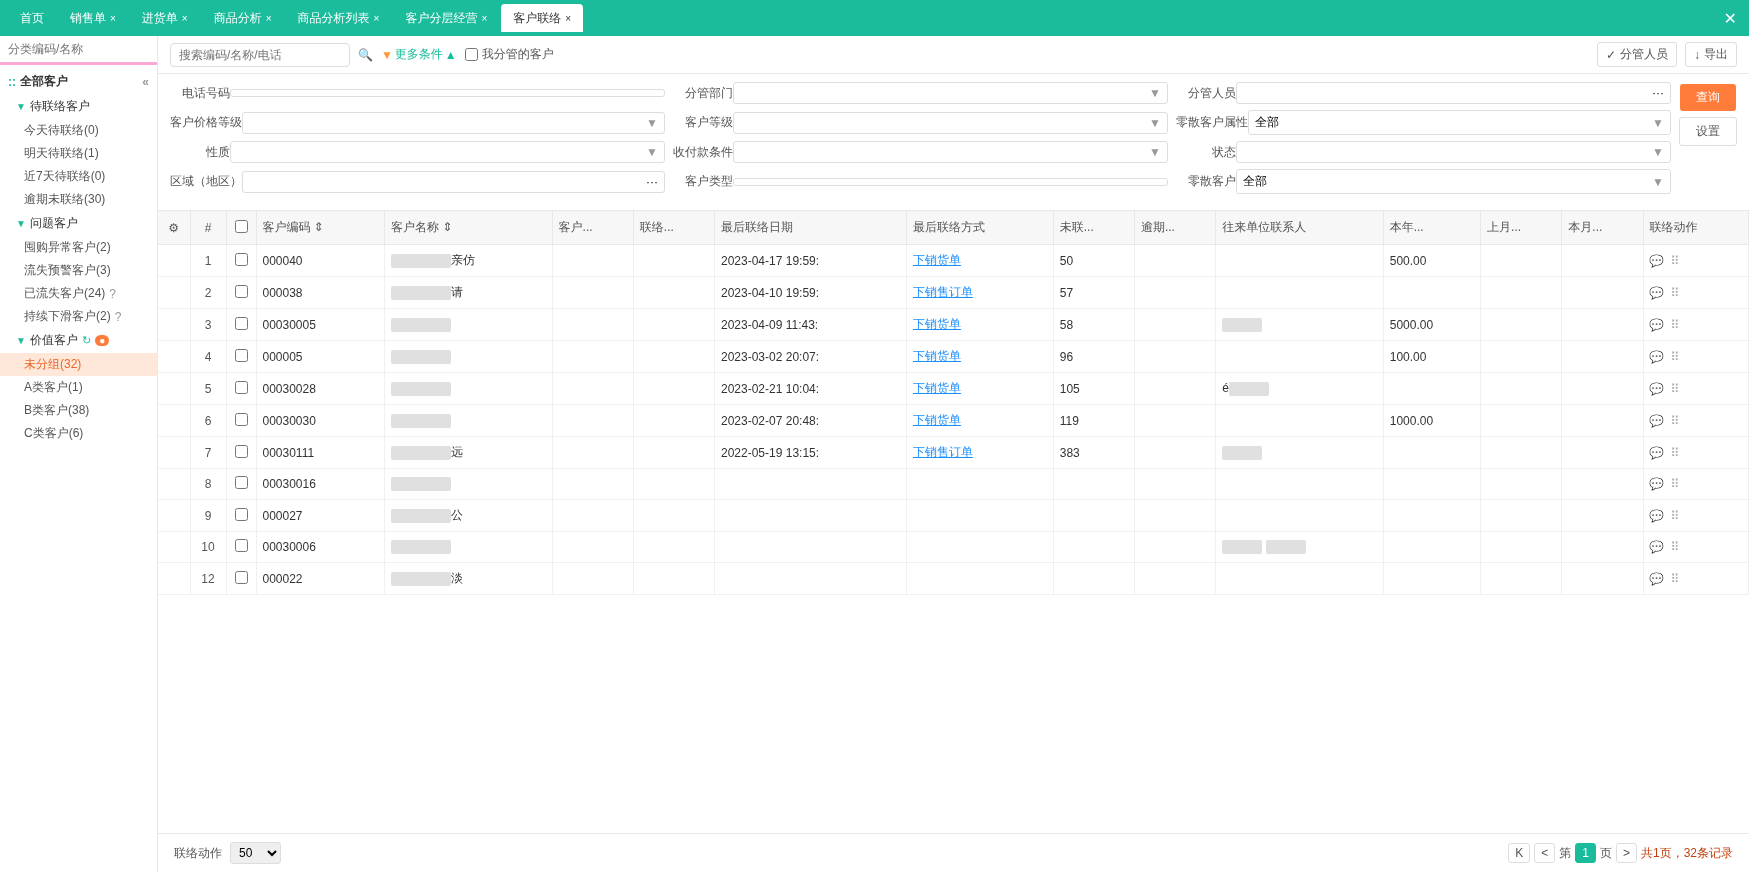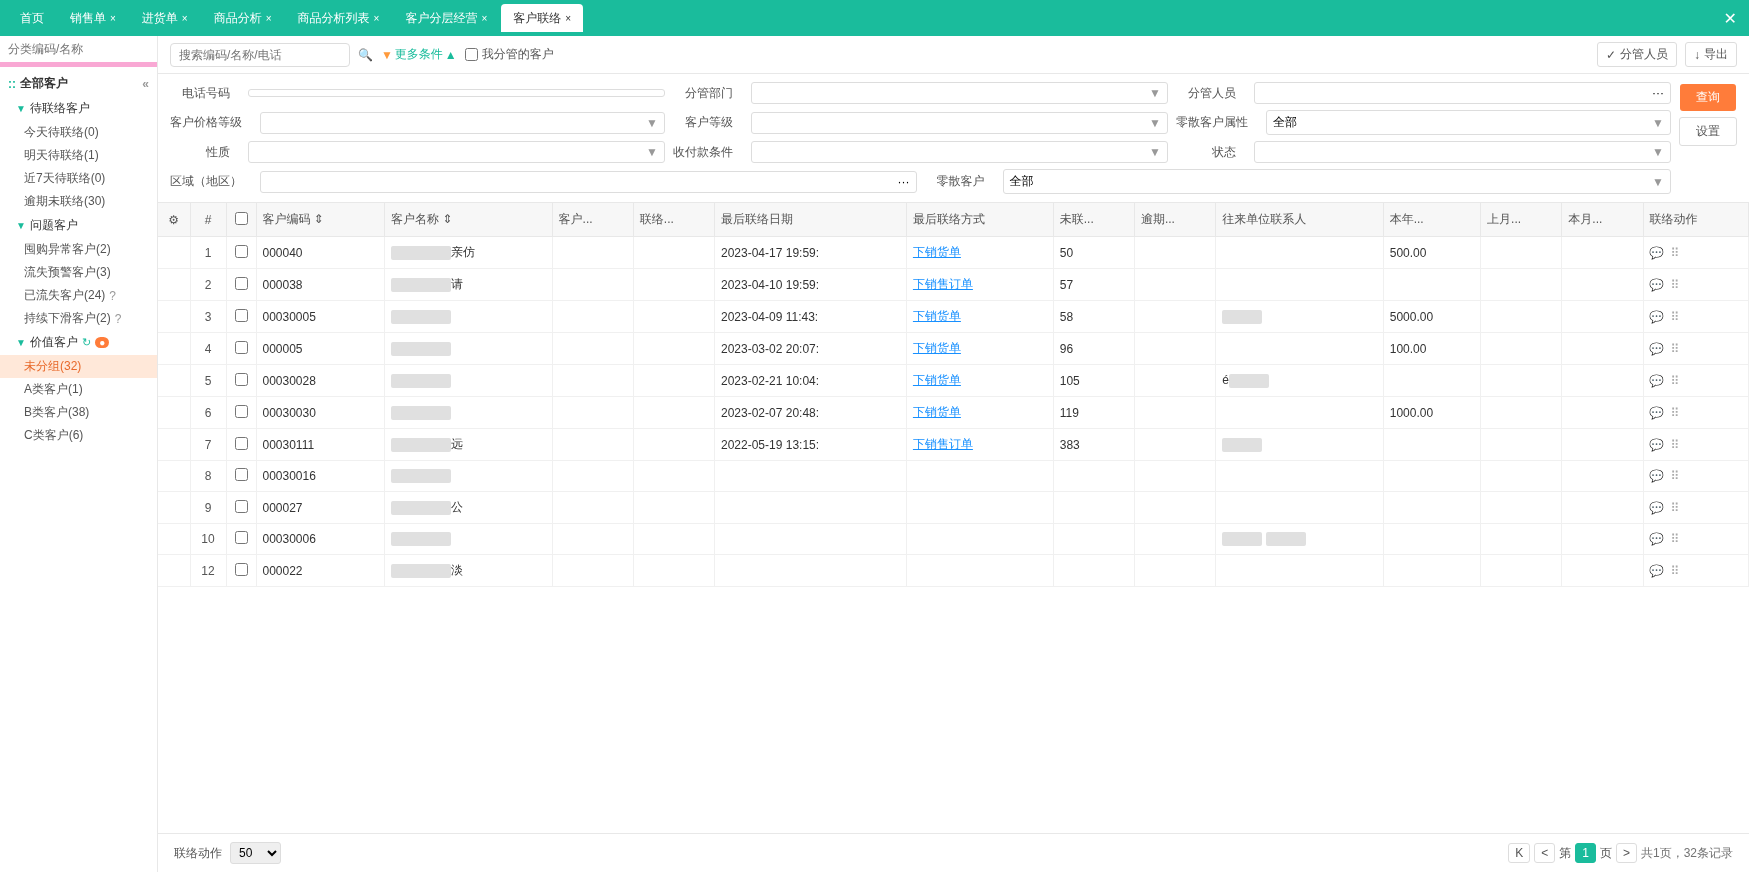--- a/index.html
+++ b/index.html
@@ -44,21 +44,21 @@
       background: #fff;
       border-right: 1px solid #e8e8e8;
       display: flex;
       flex-direction: column;
       overflow: hidden;
     }
     .sidebar-search {
       display: flex;
       align-items: center;
       padding: 6px 8px;
-      border-bottom: 5px solid #f9a8d4;
+      border-bottom: 3px solid #f9a8d4;
       gap: 4px;
     }
     .sidebar-search input {
       flex: 1;
       border: none;
       outline: none;
       font-size: 12px;
       color: #999;
     }
     .sidebar-content { flex: 1; overflow-y: auto; padding: 4px 0; }
@@ -163,26 +163,26 @@
       background: #fff;
       padding: 8px 12px;
       border-bottom: 1px solid #e8e8e8;
     }
     .filter-row {
       display: flex;
       align-items: center;
       gap: 8px;
       margin-bottom: 6px;
     }
-    .filter-row:last-child { margin-bottom: 0; }
+    .filter-row:last-child { margin-bottom: 8px; }
     .filter-field {
       display: flex;
       align-items: center;
       flex: 1;
-      gap: 18px;
+      gap: 0;
     }
     .filter-field label {
       color: #555;
       white-space: nowrap;
       min-width: 60px;
       text-align: right;
     }
     .filter-field .field-input {
       flex: 1;
       border: 1px solid #ddd;
@@ -287,21 +287,21 @@
     .page-btn {
       border: 1px solid #ddd;
       background: #fff;
       padding: 2px 6px;
       border-radius: 3px;
       cursor: pointer;
       color: #555;
     }
     .page-btn.active { background: #1abc9c; color: #fff; border-color: #1abc9c; }
     .page-info { color: #555; }
-    .total-info { color: #737373; }
+    .total-info { color: #c2410c; }
 
     
     ::-webkit-scrollbar { width: 6px; height: 6px; }
     ::-webkit-scrollbar-track { background: #f1f1f1; }
     ::-webkit-scrollbar-thumb { background: #ccc; border-radius: 3px; }
   </style>
 </head>
 <body>
 
 <div class="top-nav">
@@ -464,20 +464,26 @@
                   <span class="arrow-down">▼</span>
               </div>
             </div>
           </div>
           <div class="filter-row">
             <div class="filter-field">
               <label>区域（地区）</label>
               <div class="field-input">
                 <span></span>
                   <span>···</span>
+              </div>
+            </div>
+            <div class="filter-field">
+              <label>客户类型</label>
+              <div class="field-input">
+                <span></span>
               </div>
             </div>
             <div class="filter-field">
               <label>零散客户</label>
               <div class="field-input">
                 <span>全部</span>
                 <span class="arrow-down">▼</span>
               </div>
             </div>
           </div>

